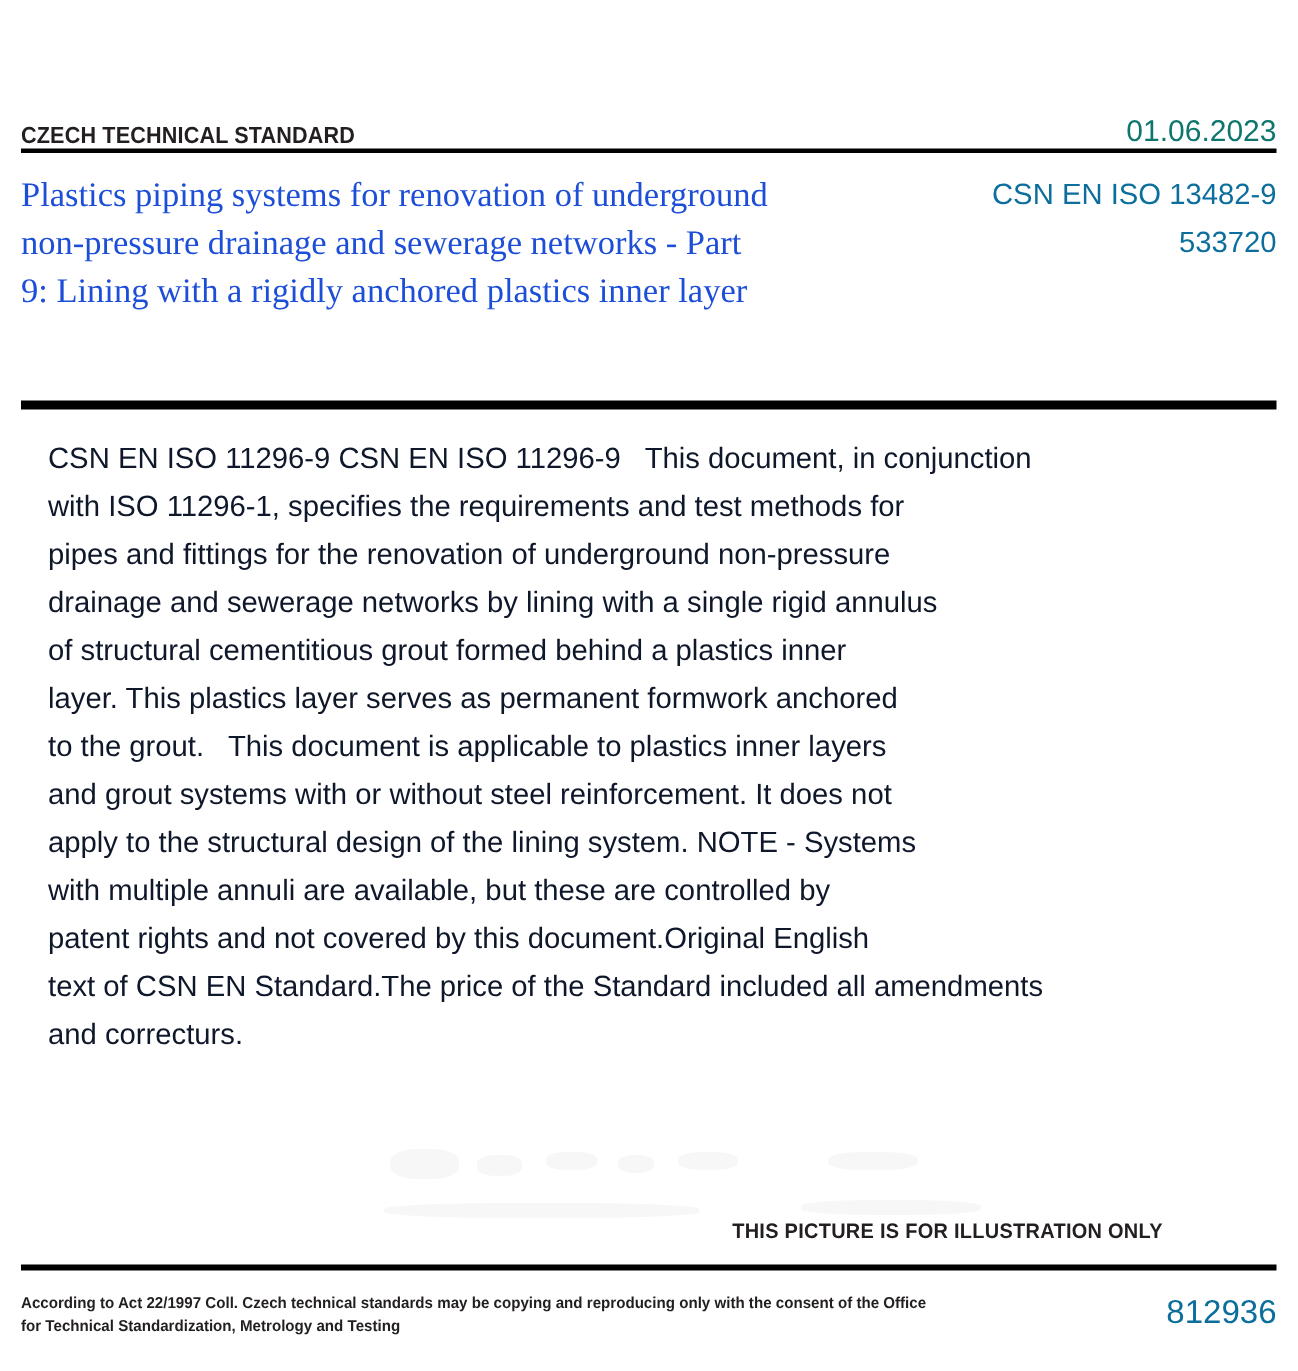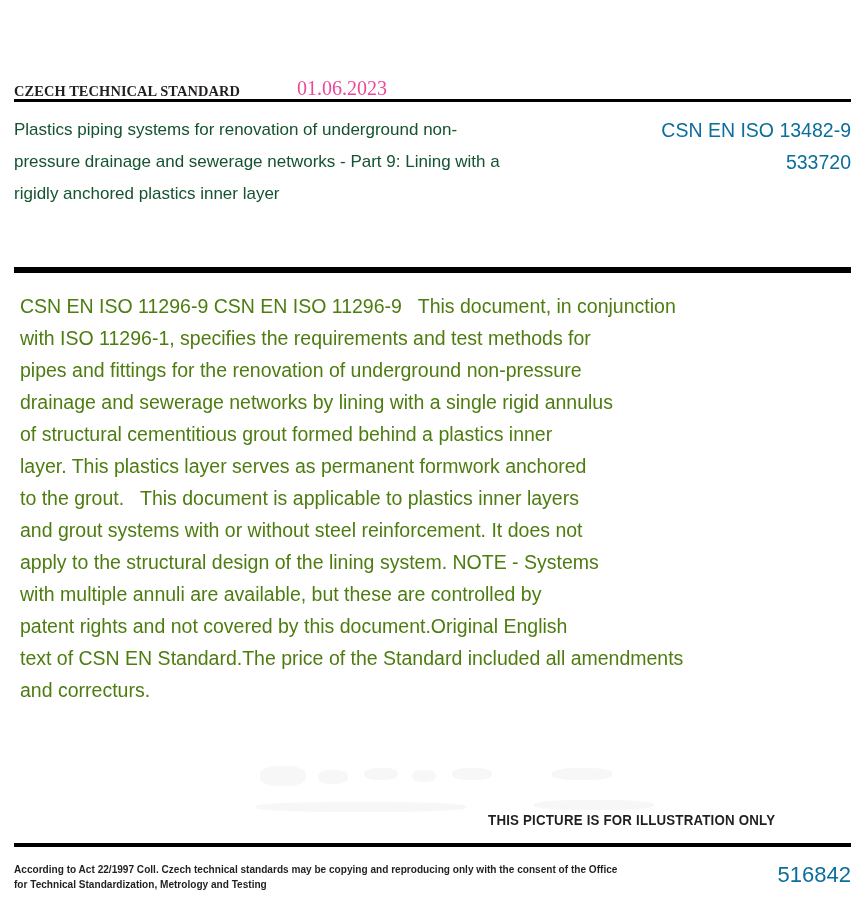--- a/index.html
+++ b/index.html
@@ -25,36 +25,35 @@
 
   
   .header-row {
     position: absolute;
     left: 14px;
     right: 14px;
     top: 72px;
     height: 26px;
     display: flex;
     align-items: flex-end;
-    justify-content: flex-start;
-    font-family: Liberation Serif, serif;
+    justify-content: space-between;
   }
   .header-title {
     font-size: 15.5px;
     font-weight: bold;
     color: #231f20;
     letter-spacing: 0.1px;
     line-height: 1;
     transform: scaleX(0.93);
     transform-origin: left bottom;
     white-space: nowrap;
   }
   .header-date {
     font-size: 20px;
-    color: #ec4899;
+    color: #0f766e;
     line-height: 1;
     white-space: nowrap;
     margin-left: 40px;
   }
 
   
   .rule {
     position: absolute;
     left: 14px;
     width: 837px;
@@ -69,43 +68,44 @@
     position: absolute;
     left: 14px;
     right: 14px;
     top: 114px;
     display: flex;
     justify-content: space-between;
     align-items: flex-start;
     gap: 20px;
   }
   .title-left {
-    font-size: 17px;
+    font-size: 23px;
     line-height: 32px;
-    color: #14532d;
+    color: #1d4ed8;
     max-width: 500px;
+    font-family: Liberation Serif, serif;
   }
   .title-right {
     font-size: 19.5px;
     line-height: 32px;
     color: #0b6e9c;
     text-align: right;
     white-space: nowrap;
   }
   .title-right div { display: block; }
 
   
   .abstract {
     position: absolute;
-    left: 20px;
+    left: 32px;
     top: 290px;
     width: 790px;
     font-size: 19.5px;
     line-height: 32px;
-    color: #4d7c0f;
+    color: #0f172a;
     white-space: pre-wrap;
   }
 
   
   .watermark {
     position: absolute;
     left: 252px;
     top: 760px;
     width: 420px;
     height: 70px;
@@ -218,16 +218,16 @@
 
   <div class="illustration-note">THIS PICTURE IS FOR ILLUSTRATION ONLY</div>
 
   <div class="rule rule-footer"></div>
 
   <div class="footer">
     <div class="footer-legal">
       <span>According to Act 22/1997 Coll. Czech technical standards may be copying and reproducing only with the consent of the Office</span>
       <span>for Technical Standardization, Metrology and Testing</span>
     </div>
-    <div class="footer-code">516842</div>
+    <div class="footer-code">812936</div>
   </div>
 
 </div>
 
 </body></html>

